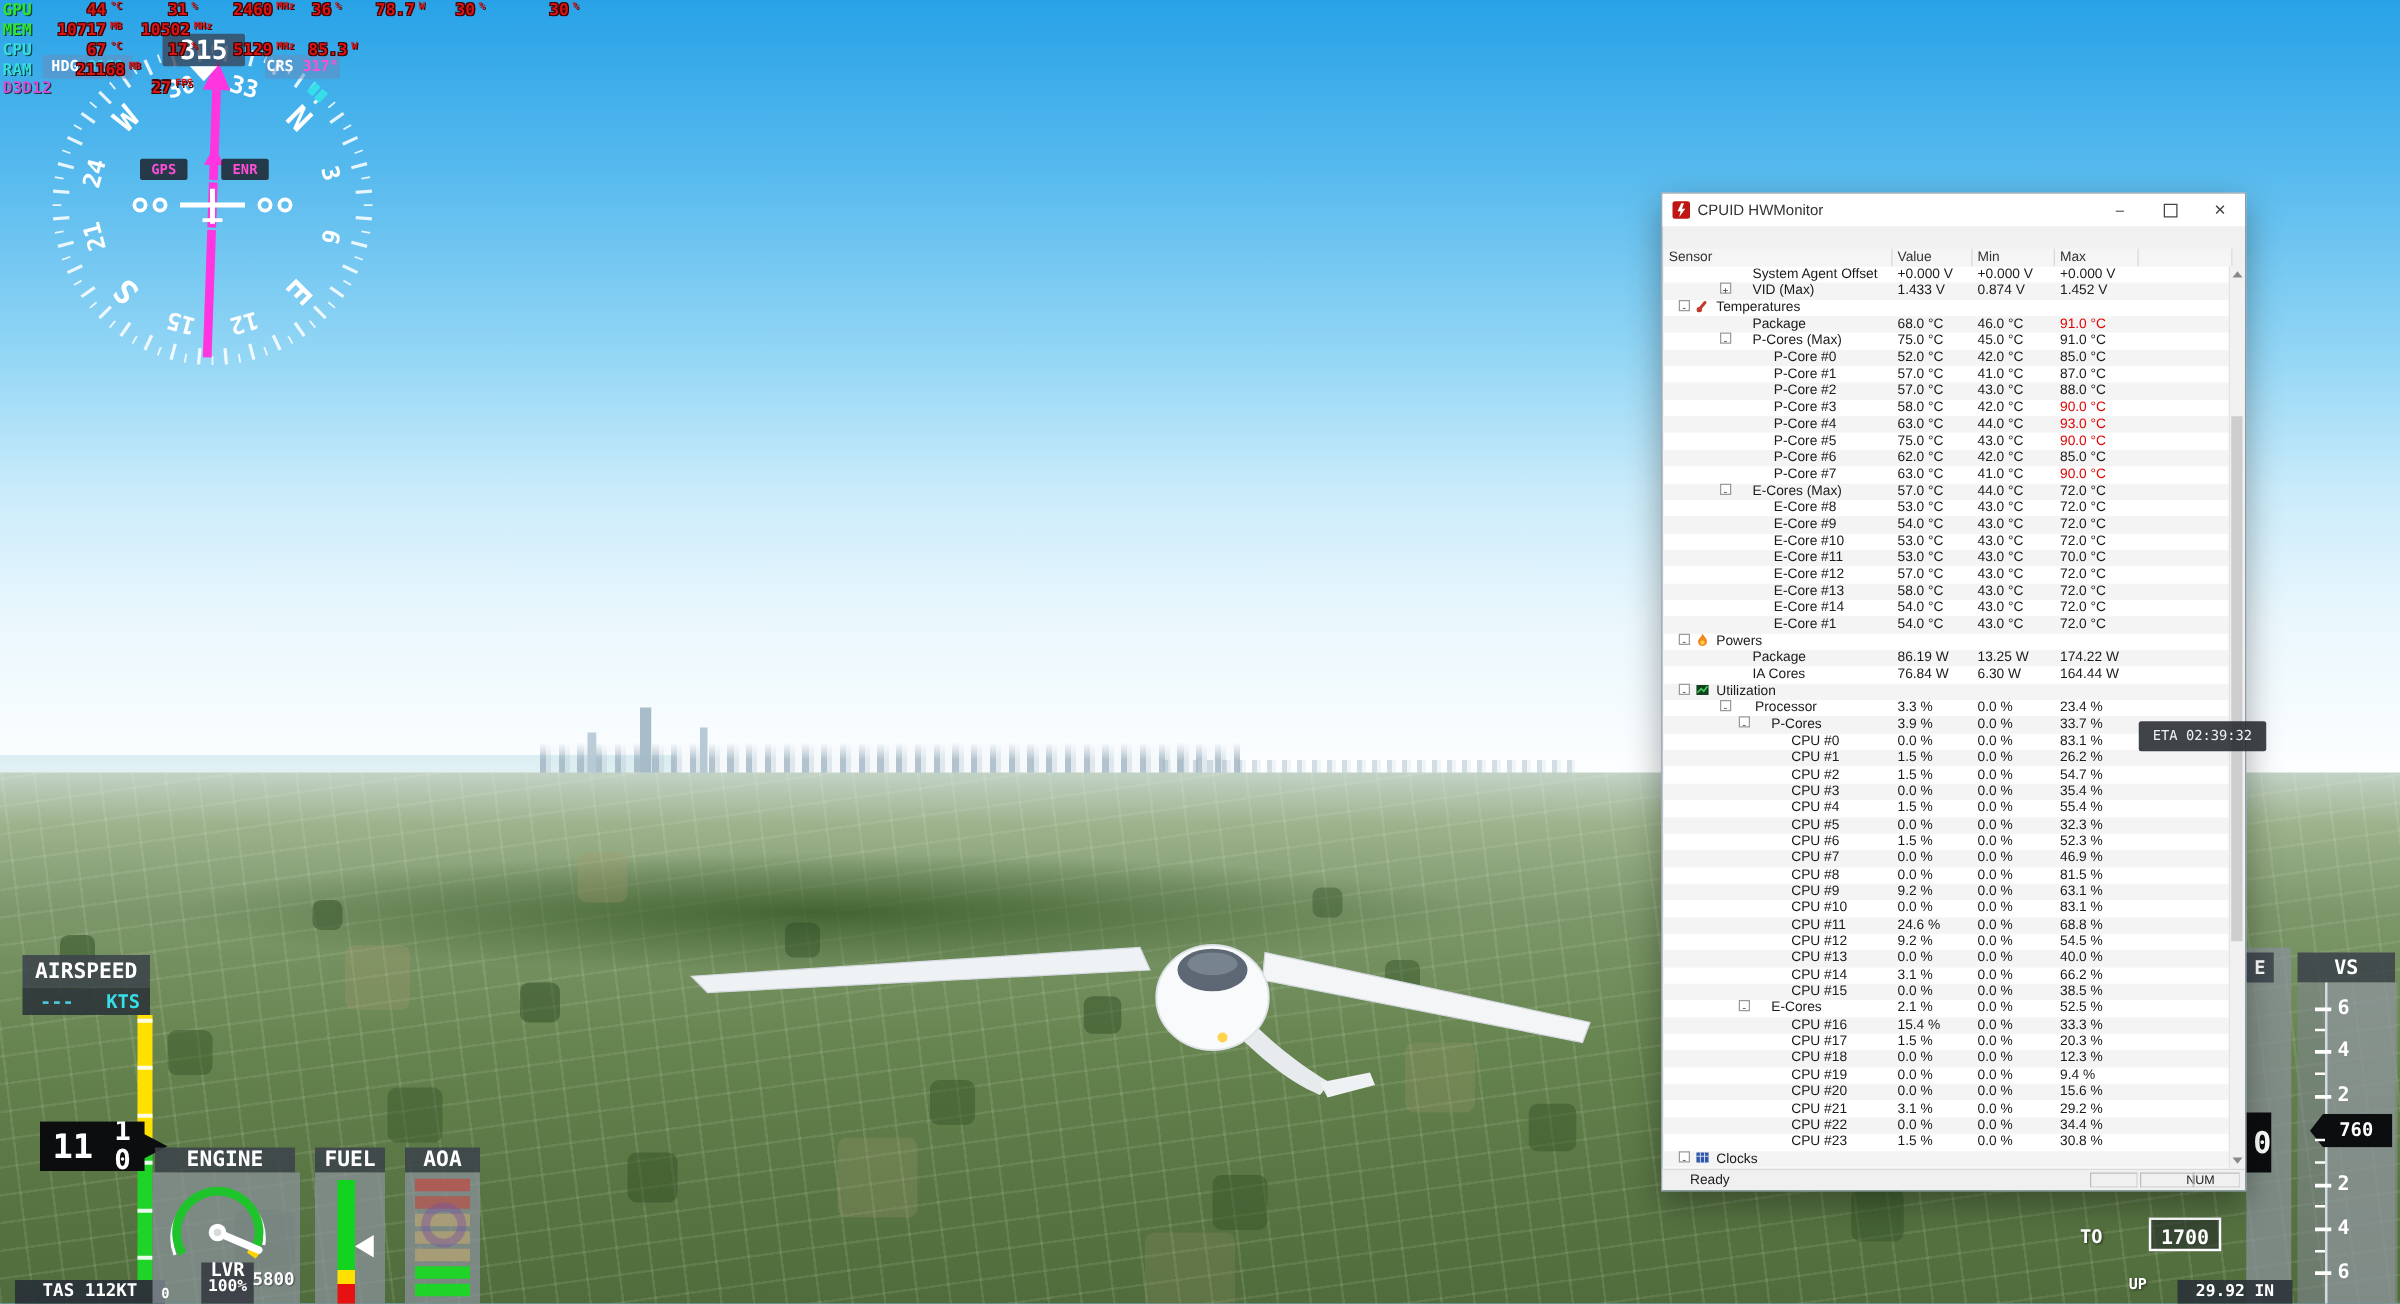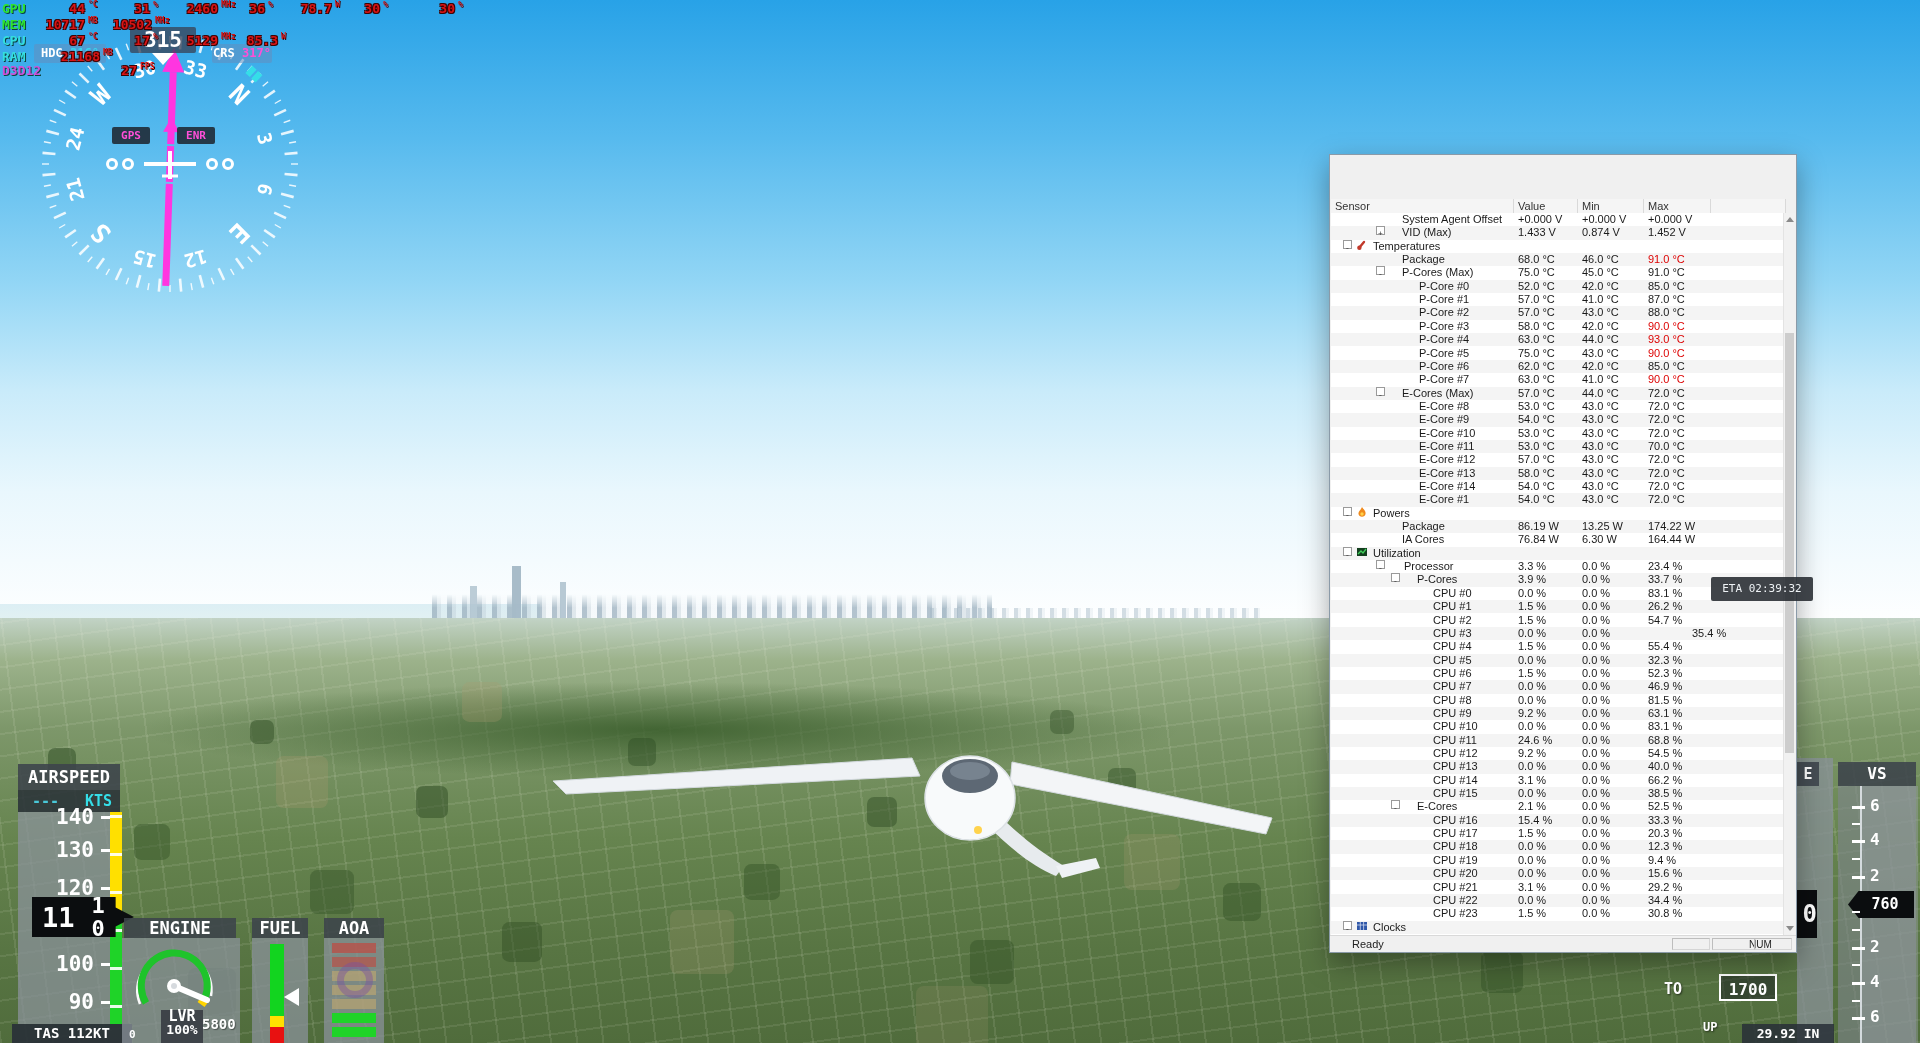--- a/index.html
+++ b/index.html
@@ -364,32 +364,20 @@
       <span class="osd-v" style="width: 137px;">27</span>
       <span class="osd-u" style="left: 140px;">FPS</span>
     </div>
   </div>
 
 <div class="abs" id="eta">ETA 02:39:32</div>
 
 <div class="abs" id="asp">
   <div class="abs ghead" id="asp-head">AIRSPEED</div>
   <div class="abs" id="asp-kts"><span class="dash">---</span><span class="kts">KTS</span></div>
-  <div class="abs gbody" id="asp-tape">
-      <span class="asp-num" style="top: -6px;">140</span>
-      <span class="asp-tick" style="top: 4px;"></span>
-      <span class="asp-num" style="top: 27px;">130</span>
-      <span class="asp-tick" style="top: 37px;"></span>
-      <span class="asp-num" style="top: 65px;">120</span>
-      <span class="asp-tick" style="top: 75px;"></span>
-      <span class="asp-num" style="top: 141px;">100</span>
-      <span class="asp-tick" style="top: 151px;"></span>
-      <span class="asp-num" style="top: 179px;">90</span>
-      <span class="asp-tick" style="top: 189px;"></span>
-    </div>
   <div class="abs" id="asp-strip"></div>
   <div class="abs" id="asp-stripticks"></div>
   <div class="abs" id="asp-ptr">
     <span class="big">11</span>
     <span class="roll"><span>1</span><br><span>0</span></span>
   </div>
   <div class="abs" id="asp-tas">TAS 112KT</div>
 </div>
 
 <div class="abs" id="eng">
@@ -460,20 +448,31 @@
       <span class="vs-tick" style="top: 178px; width: 8px; height: 2px;"></span>
       <span class="vs-tick" style="top: 214px; width: 8px; height: 2px;"></span>
     </div>
 </div>
 <div class="abs hudtxt" id="ap-to">TO</div>
 <div class="abs" id="ap-alt">1700</div>
 <div class="abs hudtxt" id="ap-up">UP</div>
 <div class="abs" id="baro">29.92 IN</div>
 
 <div class="abs" id="hwm">
+  <div id="hwm-title">
+    <span id="hwm-icon">
+      <svg width="14" height="14" viewBox="0 0 14 14">
+          <polygon points="7,1.5 4,8 6.4,8 5.4,12.5 10.2,6 7.6,6 9.2,1.5" fill="#fff"></polygon>
+        </svg>
+    </span>
+    <span class="ttl">CPUID HWMonitor</span>
+    <span class="capbtn" id="btn-min">–</span>
+    <span class="capbtn" id="btn-max"><i></i></span>
+    <span class="capbtn" id="btn-close">✕</span>
+  </div>
   <div id="hwm-header">
     <span class="hcol" style="left:0;width:183px">Sensor</span>
     <span class="hcol" style="left:183px;width:64px">Value</span>
     <span class="hcol" style="left:247px;width:66px">Min</span>
     <span class="hcol" style="left:313px;width:67px">Max</span>
     <span class="hcol" style="left:380px;width:75px"></span>
   </div>
   <div id="hwrows">
       <div class="hrow" style="top: 0px;">
         <span style="left: 71px;">System Agent Offset</span>
@@ -669,21 +668,21 @@
       <div class="hrow" style="top: 400.5px;">
         <span style="left: 102px;">CPU #2</span>
         <span style="left: 187px;">1.5 %</span>
         <span style="left: 251px;">0.0 %</span>
         <span style="left: 317px;">54.7 %</span>
       </div>
       <div class="hrow alt" style="top: 413.85px;">
         <span style="left: 102px;">CPU #3</span>
         <span style="left: 187px;">0.0 %</span>
         <span style="left: 251px;">0.0 %</span>
-        <span style="left: 317px; margin-left: 44px;">35.4 %</span>
+        <span style="left: 317px;">35.4 %</span>
       </div>
       <div class="hrow" style="top: 427.2px;">
         <span style="left: 102px;">CPU #4</span>
         <span style="left: 187px;">1.5 %</span>
         <span style="left: 251px;">0.0 %</span>
         <span style="left: 317px;">55.4 %</span>
       </div>
       <div class="hrow alt" style="top: 440.55px;">
         <span style="left: 102px;">CPU #5</span>
         <span style="left: 187px;">0.0 %</span>

